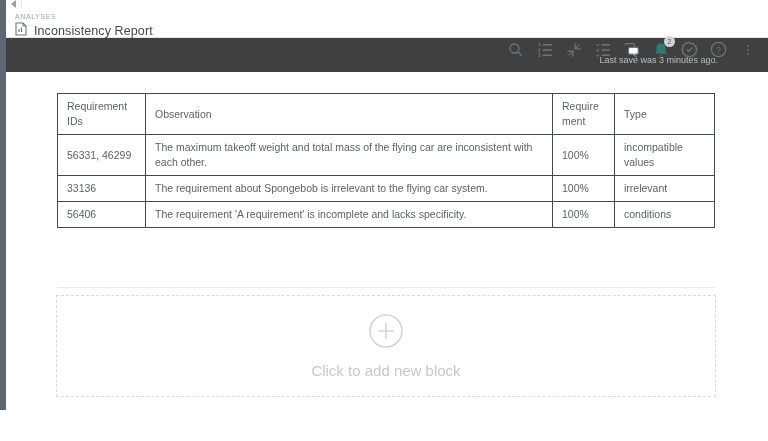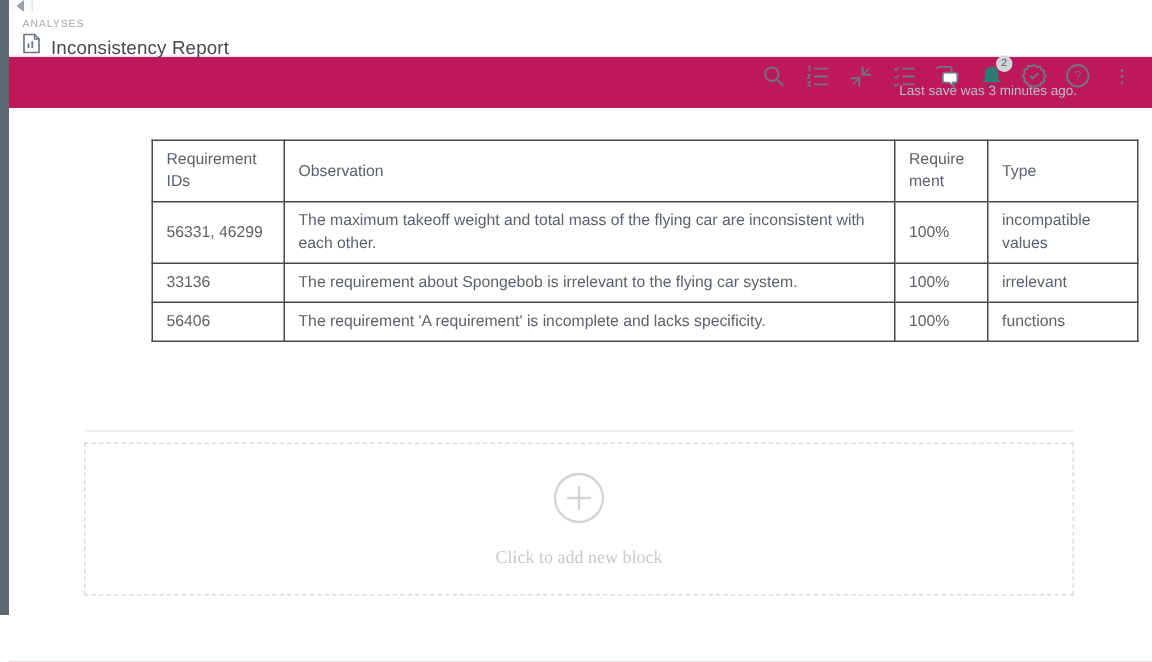--- a/index.html
+++ b/index.html
@@ -65,40 +65,39 @@
     border-radius: 6px;
     background: #d2d5d7;
     color: #4b5156;
     font-size: 7px; line-height: 11px; text-align: center;
     font-family: "Liberation Sans", sans-serif;
   }
 
   
   .content {
     position: absolute; left: 6px; top: 38px; right: 0; bottom: 0;
-    background: #be185d;
+    background: #404040;
   }
   .last-save {
     position: absolute; top: 17px; right: 50px;
     font-size: 9px; color: #b9bec3;
   }
   .canvas {
     position: absolute; left: 0; top: 34px; right: 0; bottom: 0;
     background: #ffffff;
   }
 
   
   .report-table {
     position: absolute; left: 51px; top: 21px;
     border-collapse: collapse;
     table-layout: fixed;
     width: 657px;
     font-size: 10.5px; color: #5c6267;
     line-height: 15px;
-    margin-left: 44px;
   }
   .report-table th, .report-table td {
     border: 1px solid #46494c;
     padding: 5px 9px;
     vertical-align: middle;
     text-align: left;
     font-weight: normal;
     overflow-wrap: break-word;
   }
   .report-table th { color: #5c6267; }
@@ -113,21 +112,21 @@
   .add-block {
     position: absolute; left: 50px; top: 223px;
     width: 660px; height: 102px;
     border: 1px dashed #d8dadc;
     display: flex; flex-direction: column;
     align-items: center; justify-content: center;
     gap: 9px;
     cursor: pointer;
     background: #ffffff;
   }
-  .add-label { font-size: 12px; color: #c5c9cc; font-family: Liberation Serif, serif; }
+  .add-label { font-size: 15px; color: #c5c9cc; }
 </style>
 </head>
 <body>
 
 <div class="side-strip"></div>
 
 <div class="header">
   <div class="collapse-cell">
     <div class="tri-left"></div>
   </div>
@@ -253,21 +252,21 @@
           <tr>
             <td>33136</td>
             <td>The requirement about Spongebob is irrelevant to the flying car system.</td>
             <td>100%</td>
             <td>irrelevant</td>
           </tr>
           <tr>
             <td>56406</td>
             <td>The requirement 'A requirement' is incomplete and lacks specificity.</td>
             <td>100%</td>
-            <td>functions</td>
+            <td>conditions</td>
           </tr>
         </tbody>
     </table>
 
     <div class="block-divider"></div>
 
     <div class="add-block">
       <span>
         <svg width="36" height="36" viewBox="0 0 36 36" fill="none" stroke="#d2d5d8" stroke-width="1.6">
           <circle cx="18" cy="18" r="16"></circle>

